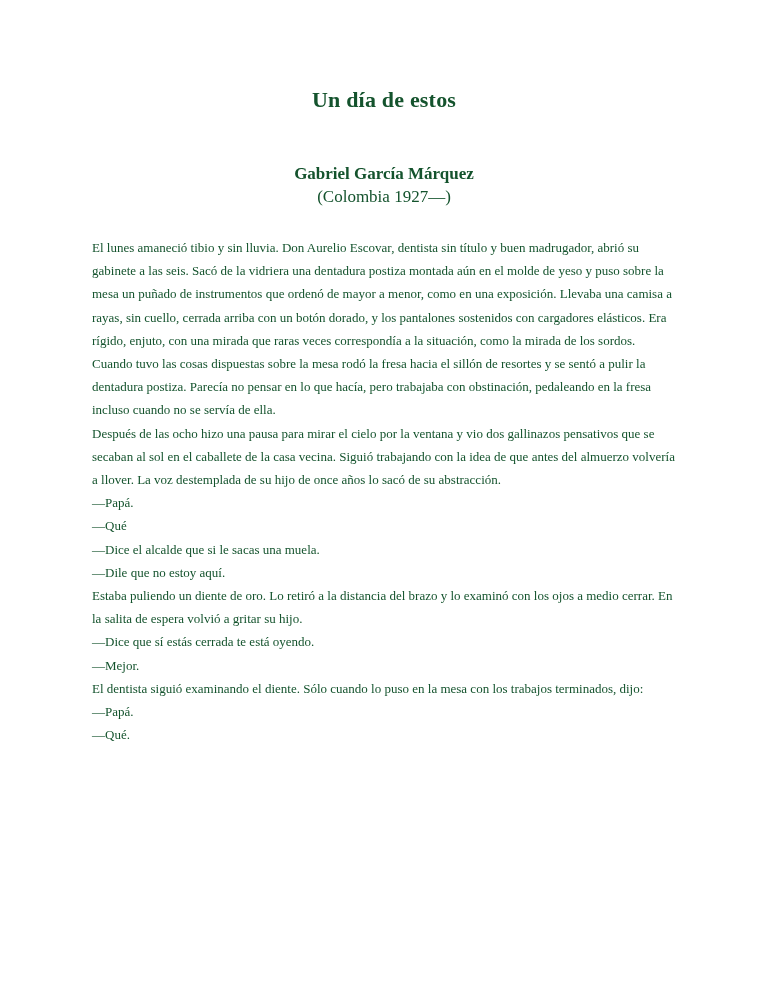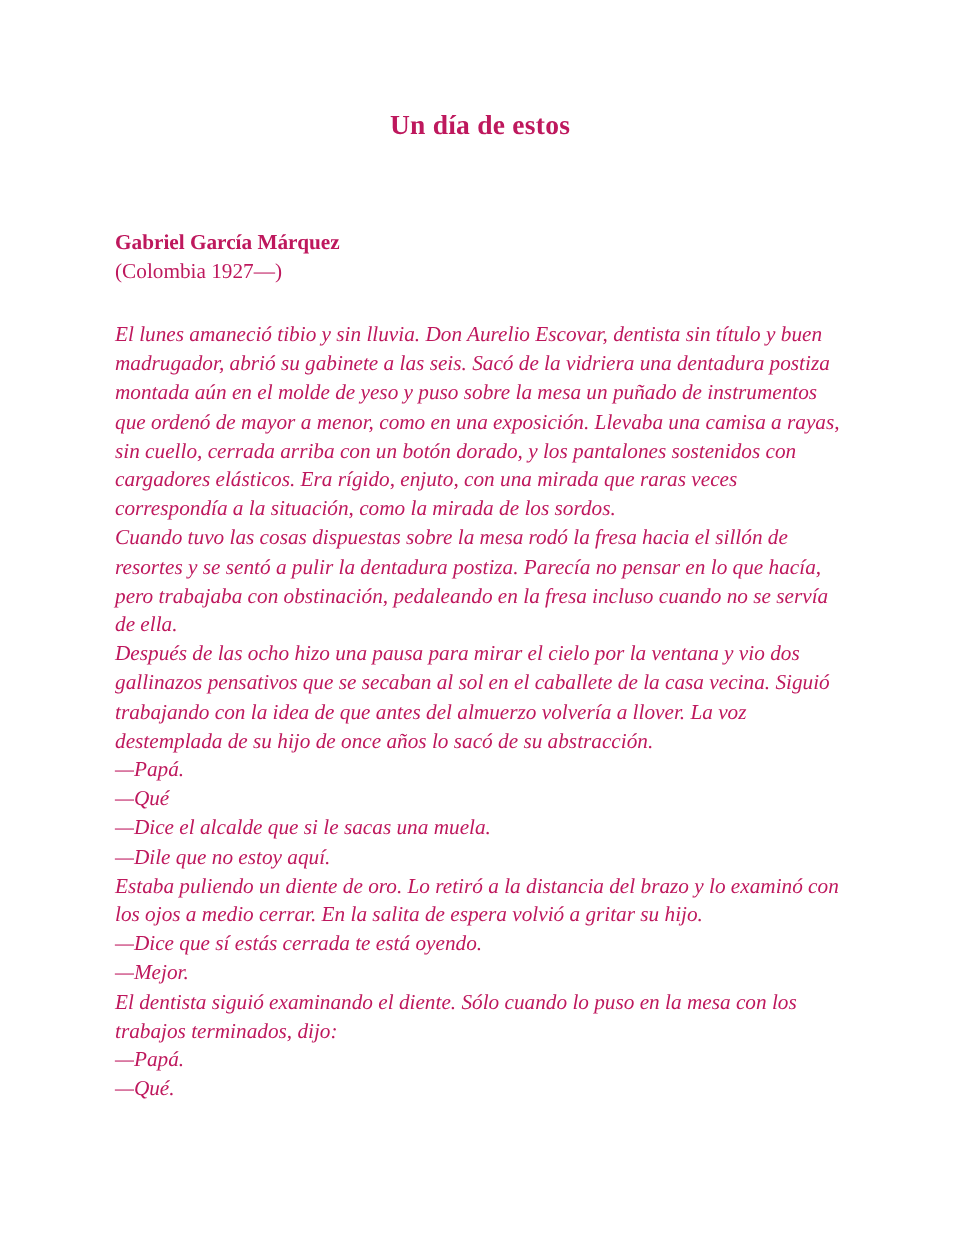--- a/index.html
+++ b/index.html
@@ -8,49 +8,49 @@
     background: #ffffff;
   }
   .page {
     position: relative;
     width: 768px;
     height: 994px;
     box-sizing: border-box;
     margin: 0 auto;
     padding: 88px 92px 0 92px;
     background: #ffffff;
-    color: #be185d;
+    color: #14532d;
     font-family: "Liberation Serif", "DejaVu Serif", serif;
     overflow: hidden;
   }
   .doc-title {
     margin: 0;
     font-size: 22px;
     line-height: 24px;
     font-weight: 700;
     text-align: center;
     letter-spacing: 0.2px;
   }
   .author-block {
-    margin-top: 70px;
+    margin-top: 50px;
+    text-align: center;
     font-size: 17px;
     line-height: 23px;
   }
   .author-name {
     font-weight: 700;
   }
   .author-origin {
     font-weight: 400;
   }
   .story {
     margin-top: 28px;
-    font-size: 17px;
+    font-size: 13px;
     line-height: 23.2px;
     text-align: left;
-    font-style: italic;
   }
   .story p {
     margin: 0;
   }
   .story p.gap-before {
   }
 </style>
 </head>
 <body>
 

